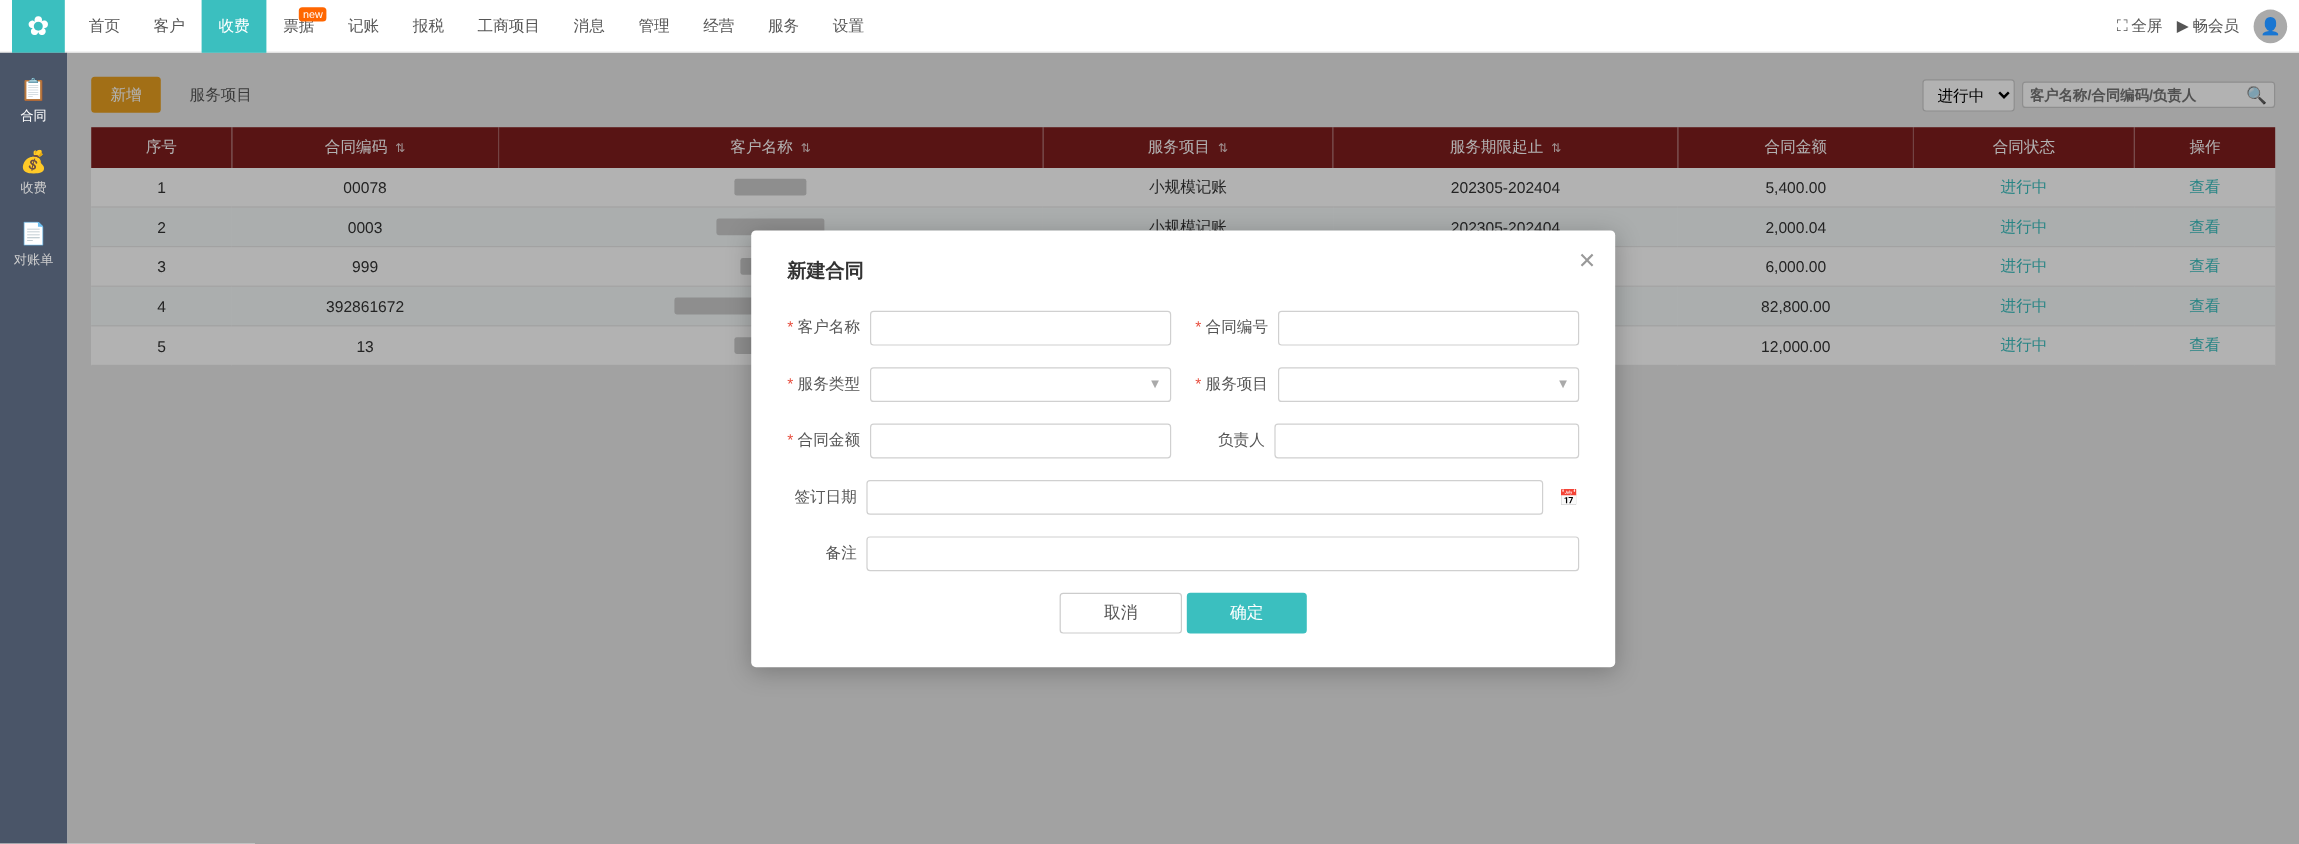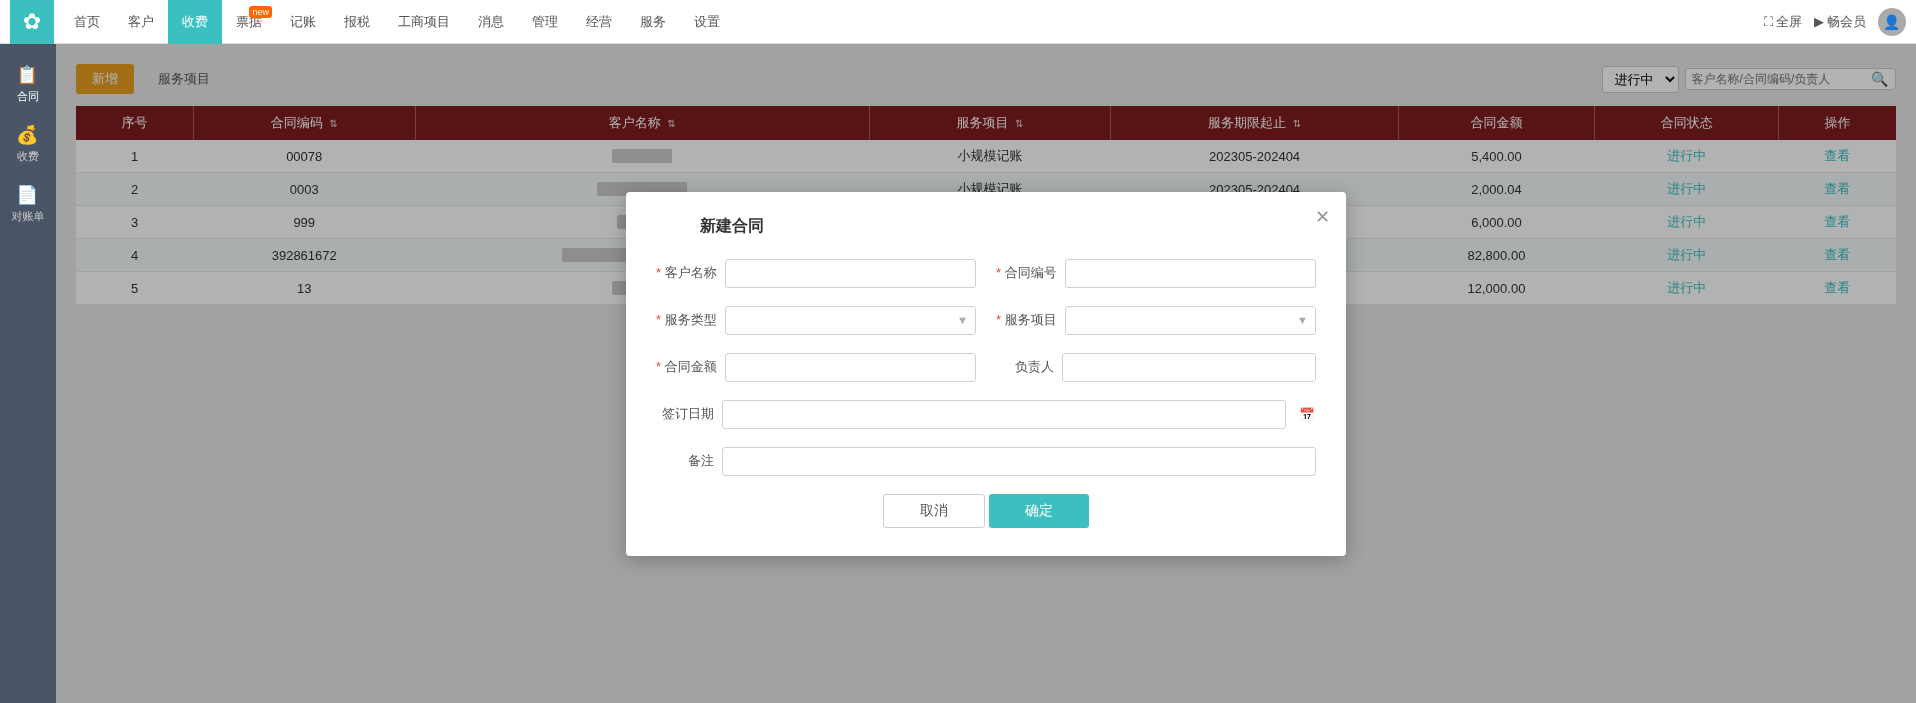--- a/index.html
+++ b/index.html
@@ -75,21 +75,21 @@
     .toolbar-right { margin-left: auto; display: flex; align-items: center; gap: 6px; }
     .status-select {
       border: 1px solid #ccc; border-radius: 3px; padding: 4px 8px;
       font-size: 13px; background: #fff; cursor: pointer;
     }
     .search-input-wrap {
       display: flex; align-items: center;
       border: 1px solid #ccc; border-radius: 3px; background: #fff; padding: 2px 6px;
     }
     .search-input-wrap input {
-      border: none; outline: none; font-size: 12px; width: 180px; color: #4c1d95;
+      border: none; outline: none; font-size: 12px; width: 180px; color: #4c1d95; font-weight: bold;
     }
     .search-icon-btn { cursor: pointer; color: #999; font-size: 14px; }
 
     
     .data-table { width: 100%; border-collapse: collapse; background: #fff; }
     .data-table thead tr { background: #7f1d1d; color: #fff; }
     .data-table thead th {
       padding: 8px 10px; text-align: center; font-weight: normal; font-size: 13px;
       border-right: 1px solid rgba(255,255,255,0.3);
     }
@@ -118,21 +118,21 @@
     }
     .modal {
       background: #fff; border-radius: 4px;
       width: 720px; padding: 24px 30px 28px;
       position: relative; box-shadow: 0 4px 20px rgba(0,0,0,0.25);
     }
     .modal-close {
       position: absolute; top: 14px; right: 16px;
       cursor: pointer; color: #999; font-size: 18px;
     }
-    .modal-title { font-size: 16px; font-weight: bold; color: #333; margin-bottom: 22px; margin-left: 44px; }
+    .modal-title { font-size: 16px; font-weight: bold; color: #333; margin-bottom: 22px; }
     .form-row { display: flex; gap: 20px; margin-bottom: 18px; }
     .form-field { flex: 1; display: flex; align-items: center; gap: 8px; }
     .form-label { font-size: 13px; color: #555; white-space: nowrap; min-width: 58px; text-align: right; }
     .form-label.required::before { content: "* "; color: #e74c3c; }
     .form-input {
       flex: 1; border: 1px solid #d0d0d0; border-radius: 3px;
       padding: 6px 10px; font-size: 13px; outline: none; color: #333;
     }
     .form-select-wrap {
       flex: 1; position: relative; display: flex; align-items: center;

